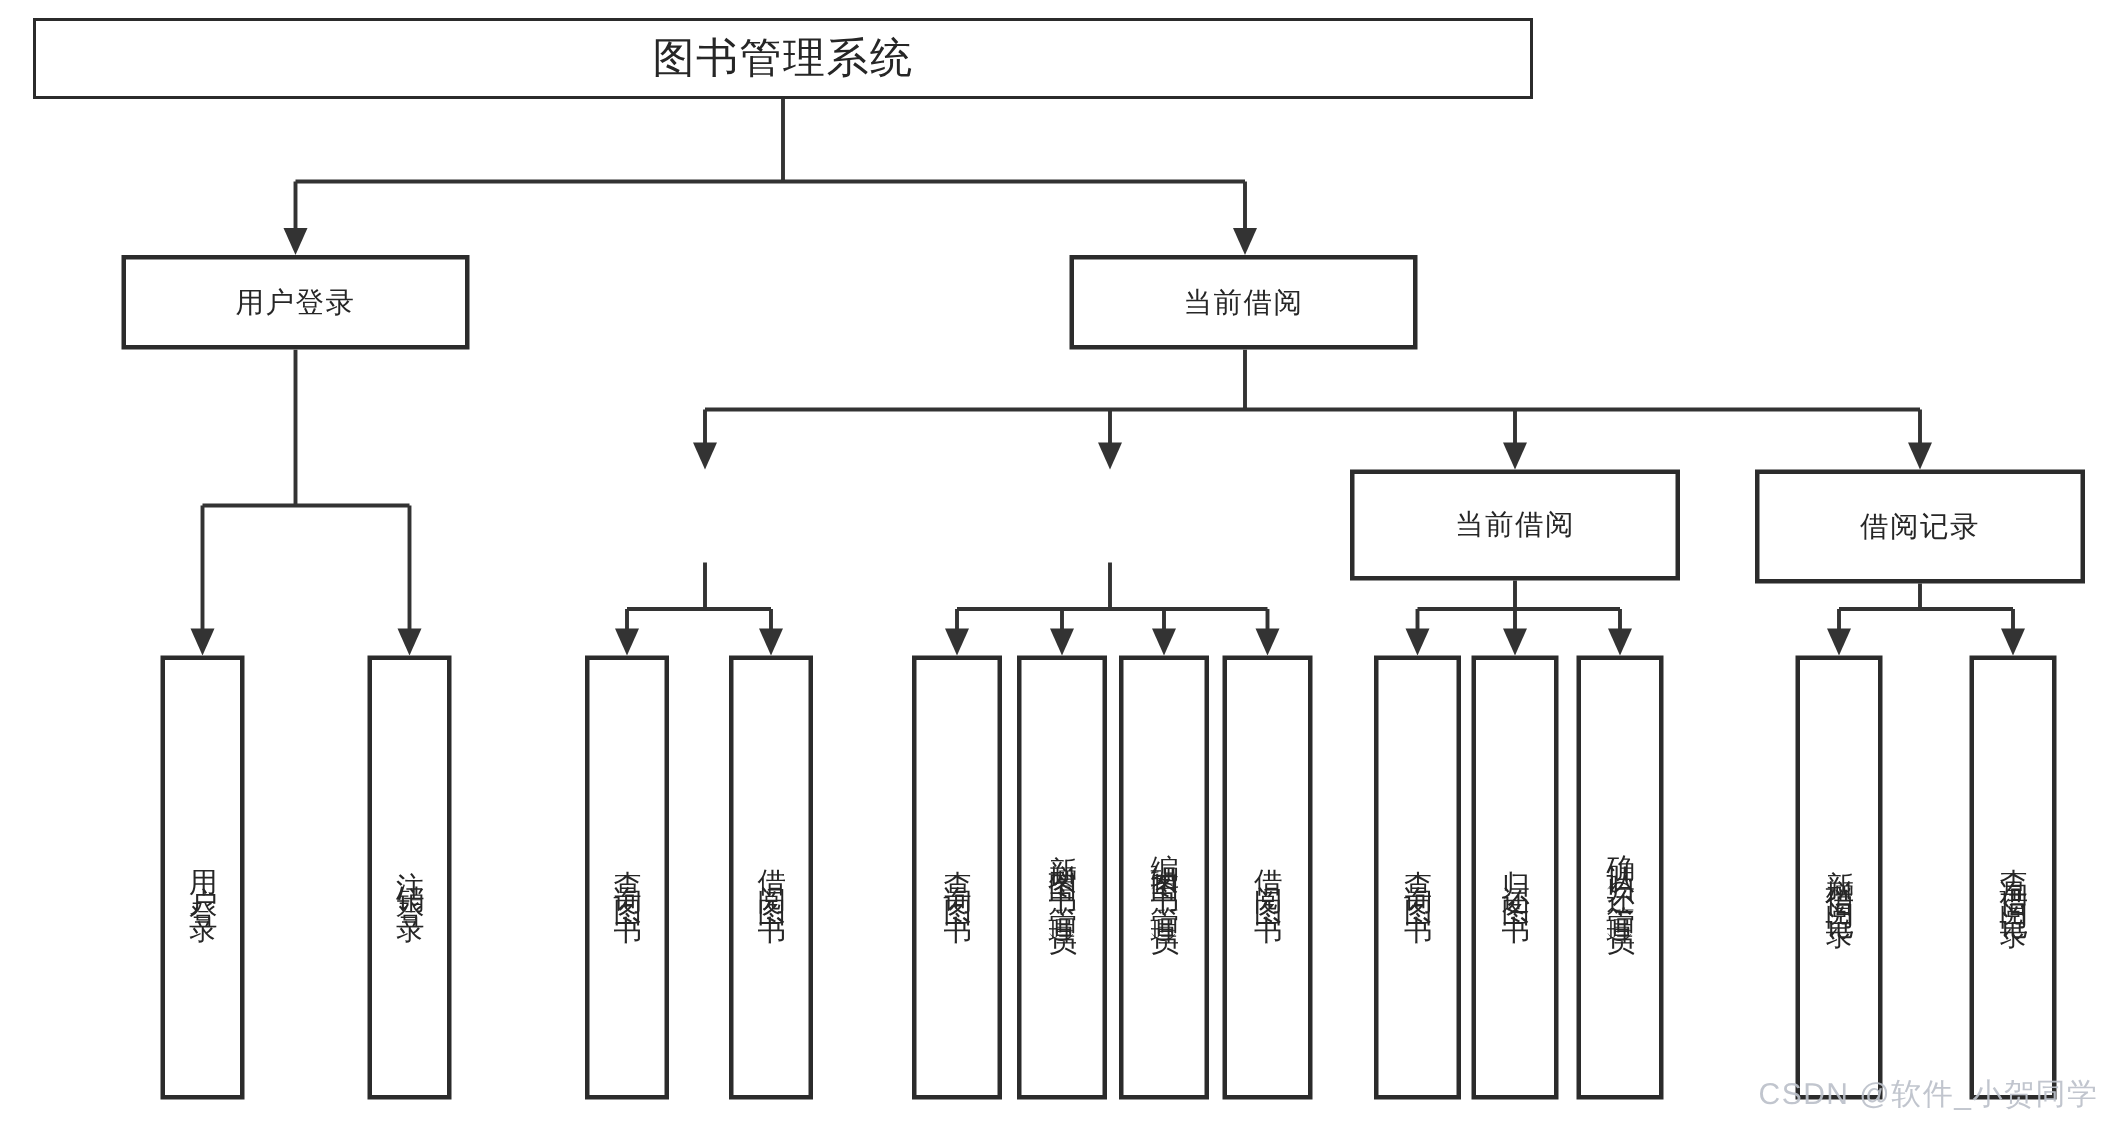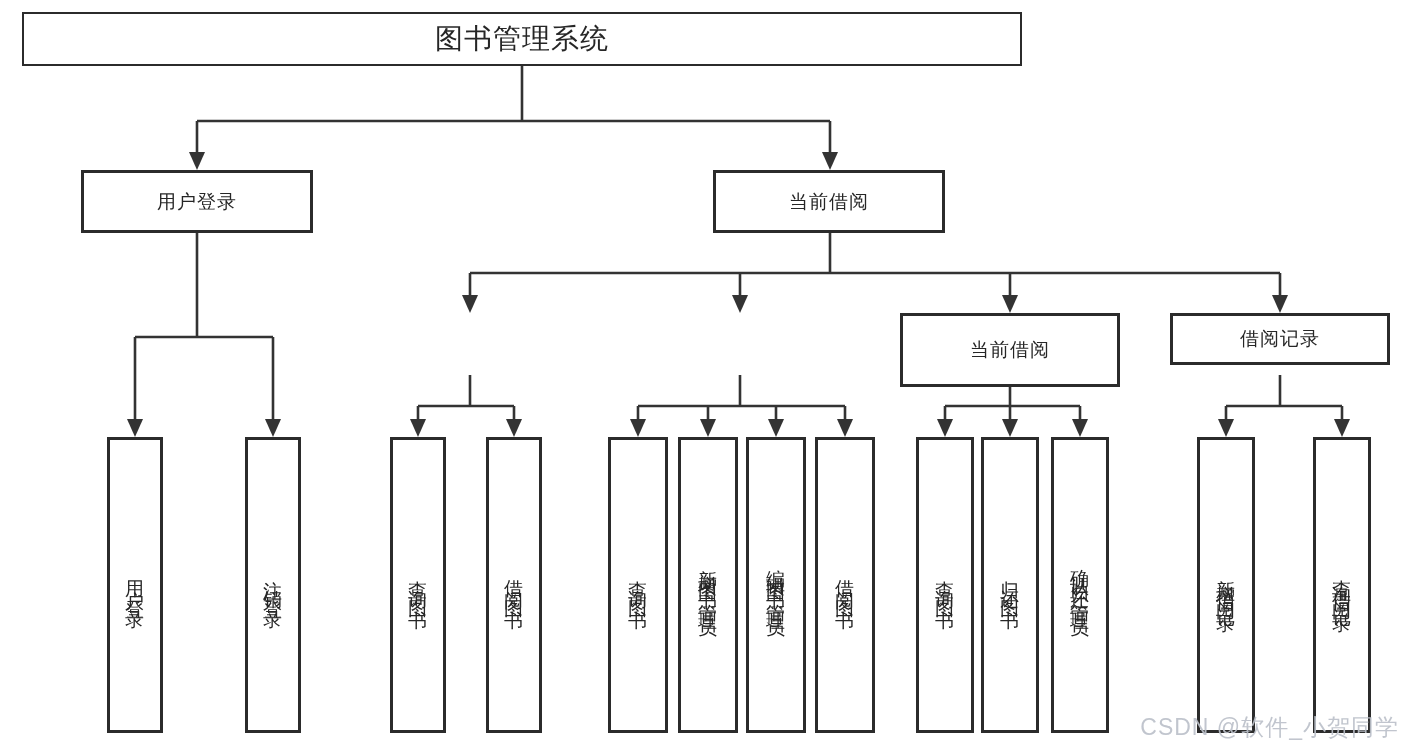--- a/index.html
+++ b/index.html
@@ -57,21 +57,21 @@
     color: #262626;
     white-space: nowrap;
   }
   .vbox.tight .vtext {
     letter-spacing: 7px;
   }
   #watermark {
     position: absolute;
     right: 6px;
     bottom: 4px;
-    font-size: 23px;
+    font-size: 20px;
     color: #bcc1ca;
     opacity: 0.92;
     letter-spacing: 1px;
     z-index: 5;
   }
 </style>
 </head>
 <body>
 
 <div id="canvas">
@@ -122,21 +122,21 @@
       <polygon points="1334,419 1350,419 1342,437"></polygon>
     </g>
   </svg>
 
   <div class="box root" style="left:22px; top:12px; width:1000px; height:54px;">图书管理系统</div>
 
   <div class="box" style="left:81px; top:170px; width:232px; height:63px;">用户登录</div>
   <div class="box" style="left:713px; top:170px; width:232px; height:63px;">当前借阅</div>
 
   <div class="box" style="left:900px; top:313px; width:220px; height:74px;">当前借阅</div>
-  <div class="box" style="left:1170px; top:313px; width:220px; height:52px;">借阅记录</div>
+  <div class="box" style="left:1170px; top:313px; width:220px; height:76px;">借阅记录</div>
 
   <div class="vbox" style="left:107px; top:437px; width:56px; height:296px;">
     <span class="vtext">用户登录</span>
   </div>
   <div class="vbox" style="left:245px; top:437px; width:56px; height:296px;">
     <span class="vtext">注销登录</span>
   </div>
 
   <div class="vbox" style="left:390px; top:437px; width:56px; height:296px;">
     <span class="vtext">查询图书</span>

